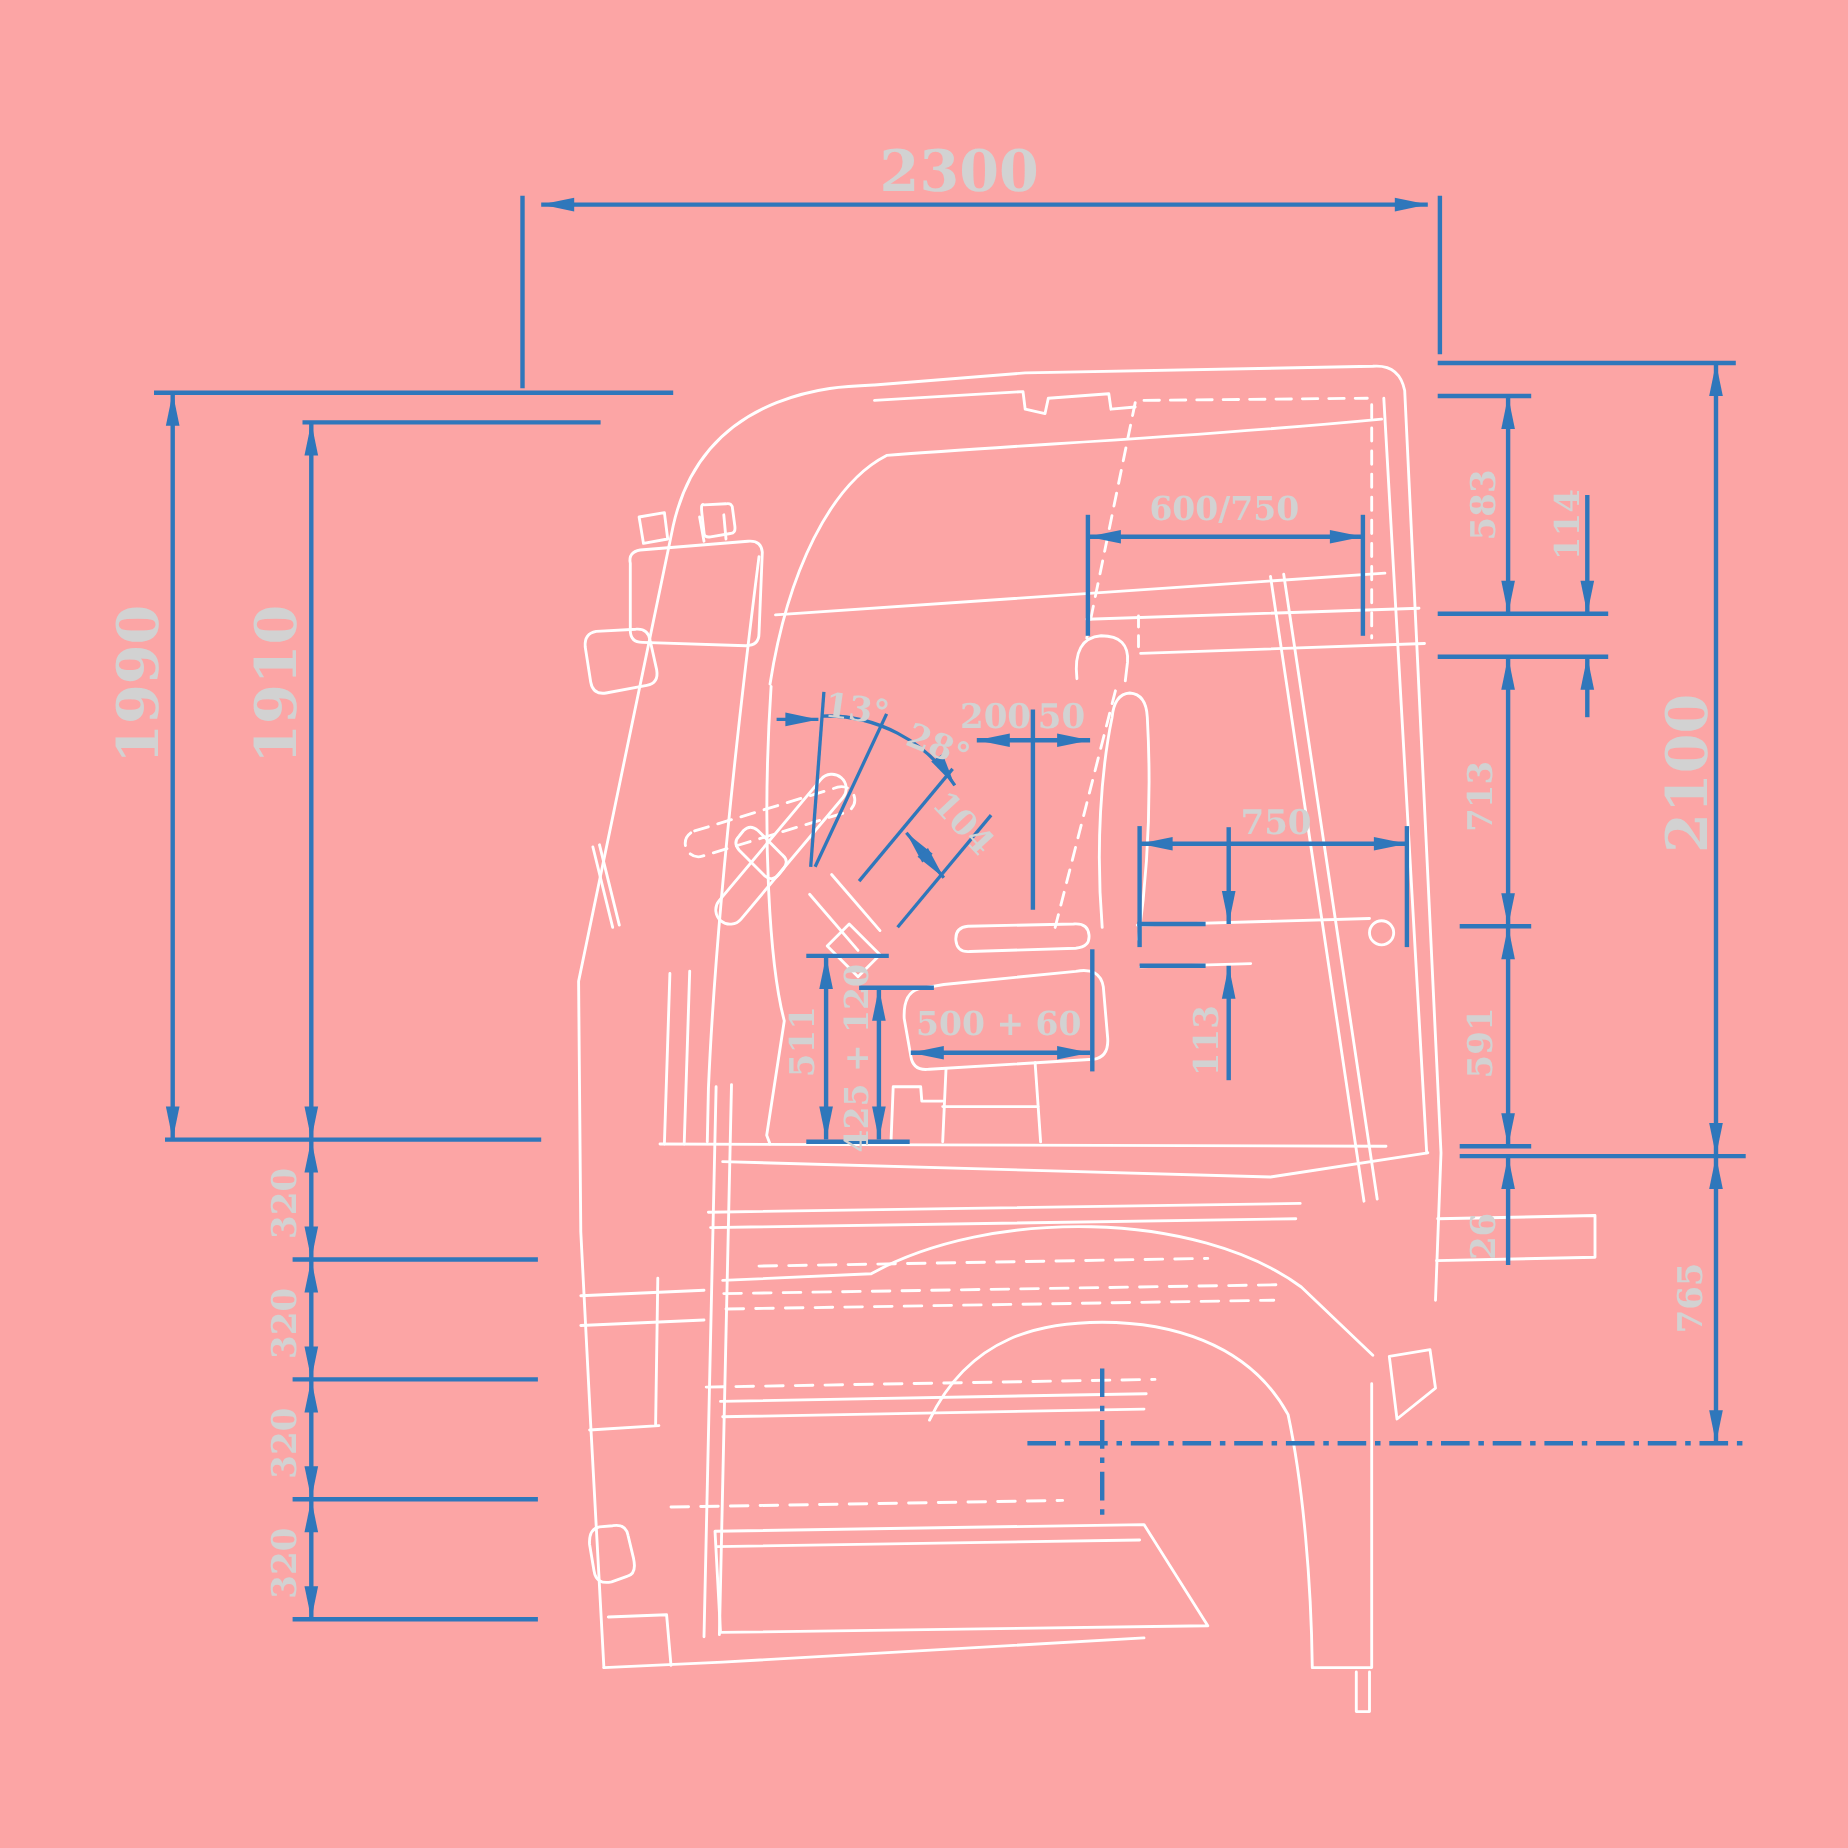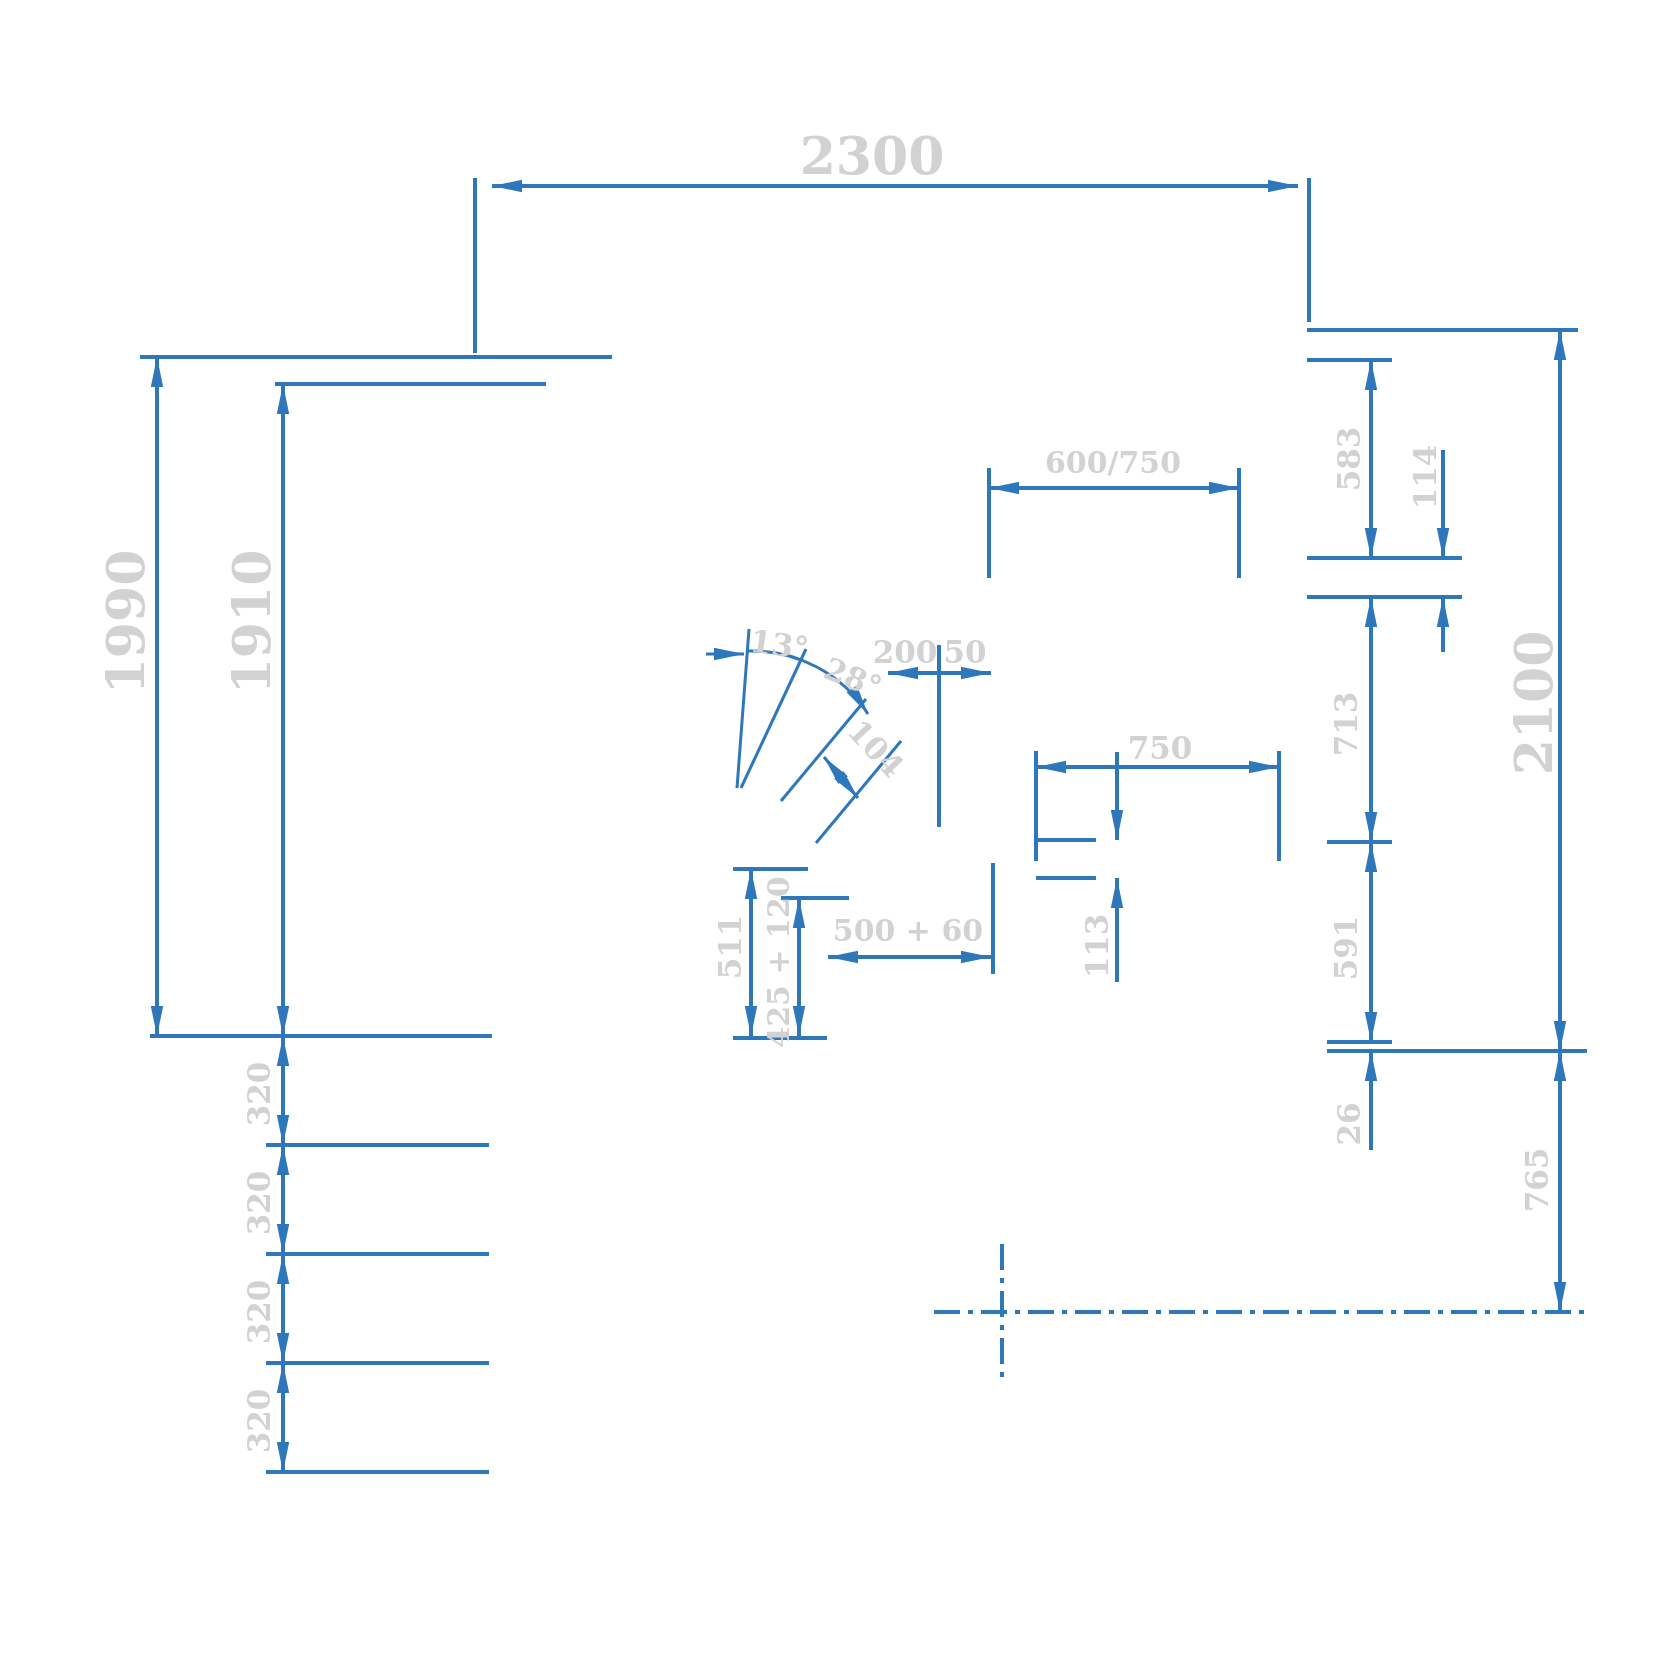--- a/index.html
+++ b/index.html
@@ -1,16 +1,16 @@
 <!DOCTYPE html>
 <html><head>
 <meta charset="utf-8">
 <style>
   html,body{margin:0;padding:0;background:#000;}
-  .stage{width:1680px;height:1680px;background:#ffffff;position:relative;overflow:hidden;}
+  .stage{width:1680px;height:1680px;background:#fca5a5;position:relative;overflow:hidden;}
   svg{display:block;}
   text{font-family:"DejaVu Serif","Liberation Serif",serif;font-weight:bold;fill:#d2d2d2;}
   .big{font-size:52px;}
   .mid{font-size:31px;}
   .lng{font-size:30px;}
 </style>
 </head>
 <body>
 
 <div class="stage">

